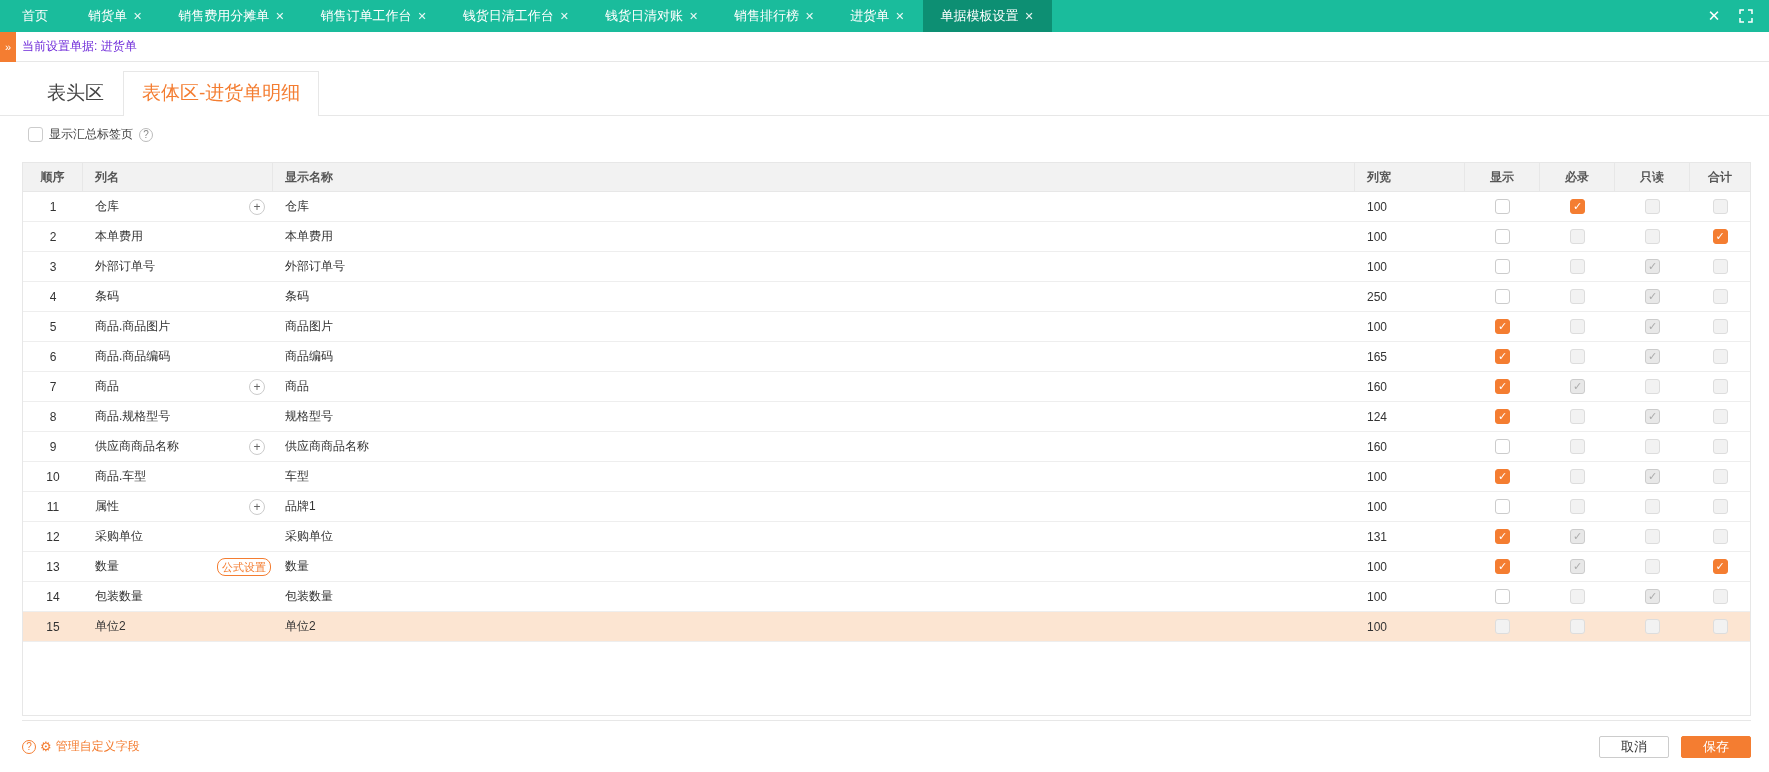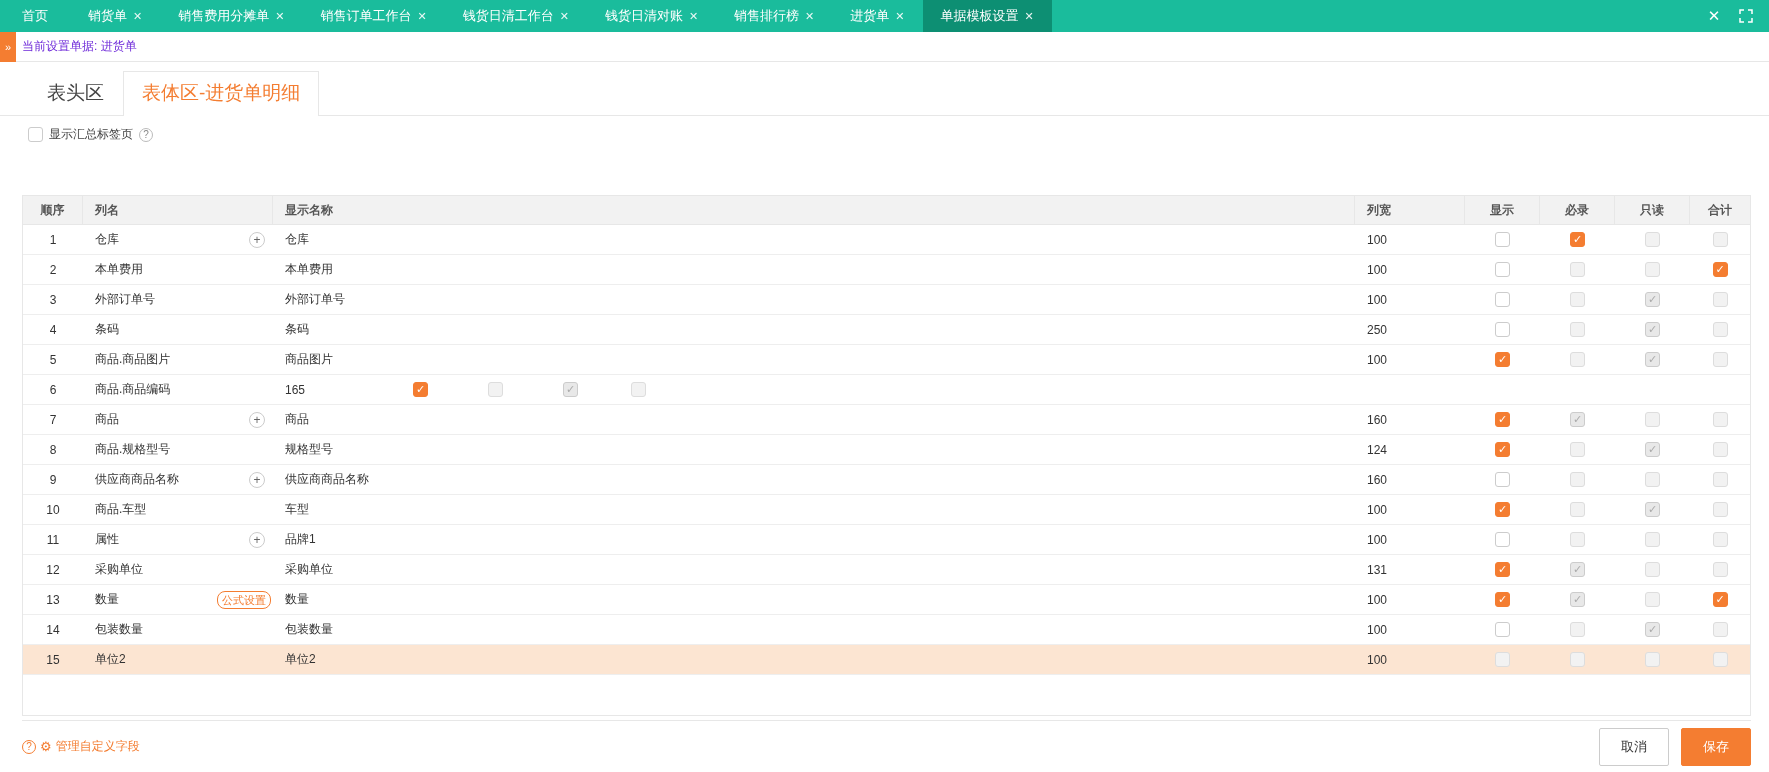--- a/index.html
+++ b/index.html
@@ -34,21 +34,21 @@
   
   .subtab-row{padding:8px 0 0 28px;display:flex;border-bottom:1px solid var(--border);}
   .subtab{padding:8px 18px 10px;border:1px solid transparent;border-bottom:none;font-size:19px;color:#444;cursor:pointer;position:relative;top:1px;}
   .subtab.active{color:var(--orange);border-color:var(--border);background:#fff;}
 
   
   .optrow{padding:10px 8px 10px 28px;display:flex;align-items:center;gap:6px;font-size:12px;color:#444;}
   .optrow .qmark{width:14px;height:14px;border:1px solid #bbb;border-radius:50%;display:inline-flex;align-items:center;justify-content:center;font-size:10px;color:#888;cursor:pointer;}
 
   
-  .table-wrap{position:absolute;left:22px;right:18px;top:162px;bottom:56px;display:flex;flex-direction:column;margin-top:33px;}
+  .table-wrap{position:absolute;left:22px;right:18px;top:162px;bottom:56px;display:flex;flex-direction:column;}
   .thead{display:flex;background:var(--header-bg);border:1px solid var(--border);height:30px;align-items:stretch;font-size:12px;color:#555;}
   .thead .cell{display:flex;align-items:center;border-right:1px solid var(--border);padding:0 12px;font-weight:bold;}
   .tbody{flex:1;overflow-y:auto;border-left:1px solid var(--border);border-right:1px solid var(--border);border-bottom:1px solid var(--border);}
   .trow{display:flex;height:30px;align-items:stretch;border-bottom:1px solid var(--row-border);font-size:12px;}
   .trow.highlight{background:var(--highlight);}
   .trow .cell{display:flex;align-items:center;padding:0 12px;}
   .c-seq{width:60px;justify-content:center;}
   .c-name{width:190px;position:relative;}
   .c-disp{flex:1;}
   .c-width{width:110px;}
@@ -72,21 +72,21 @@
   .tbody::-webkit-scrollbar{width:10px;}
   .tbody::-webkit-scrollbar-thumb{background:#c7c7c7;border-radius:5px;}
   .tbody::-webkit-scrollbar-track{background:#f2f2f2;}
 
   
   .footer{position:absolute;left:22px;right:18px;bottom:8px;height:44px;display:flex;align-items:center;justify-content:space-between;border-top:1px solid var(--border);padding-top:8px;}
   .footer-left{display:flex;align-items:center;gap:4px;color:var(--orange);font-size:12px;cursor:pointer;}
   .footer-left .qmark{width:14px;height:14px;border:1px solid var(--orange);border-radius:50%;display:inline-flex;align-items:center;justify-content:center;font-size:10px;color:var(--orange);}
   .footer-left .gear{font-size:13px;}
   .footer-right{display:flex;gap:12px;}
-  .btn{min-width:70px;height:38px;border:1px solid #ccc;background:#fff;display:flex;align-items:center;justify-content:center;font-size:13px;cursor:pointer;border-radius:2px;padding:0 18px;}
+  .btn{min-width:70px;height:22px;border:1px solid #ccc;background:#fff;display:flex;align-items:center;justify-content:center;font-size:13px;cursor:pointer;border-radius:2px;padding:0 18px;}
   .btn.primary{background:var(--orange);border-color:var(--orange);color:#fff;}
 </style>
 </head>
 <body>
 
 <div class="tabbar" id="tabbar">
   <div class="tab home">
       <span>首页</span>
     </div>
     <div class="tab">
@@ -258,20 +258,21 @@
         </div>
         <div class="cell c-chk last">
           <span class="cb disabled"></span>
         </div>
       </div>
       <div class="trow">
         <div class="cell c-seq">6</div>
         <div class="cell c-name">
           <span>商品.商品编码</span>
         </div>
+        <div class="cell c-disp">商品编码</div>
         <div class="cell c-width">165</div>
         <div class="cell c-chk">
           <span class="cb checked"></span>
         </div>
         <div class="cell c-chk">
           <span class="cb disabled"></span>
         </div>
         <div class="cell c-chk">
           <span class="cb checked disabled"></span>
         </div>

